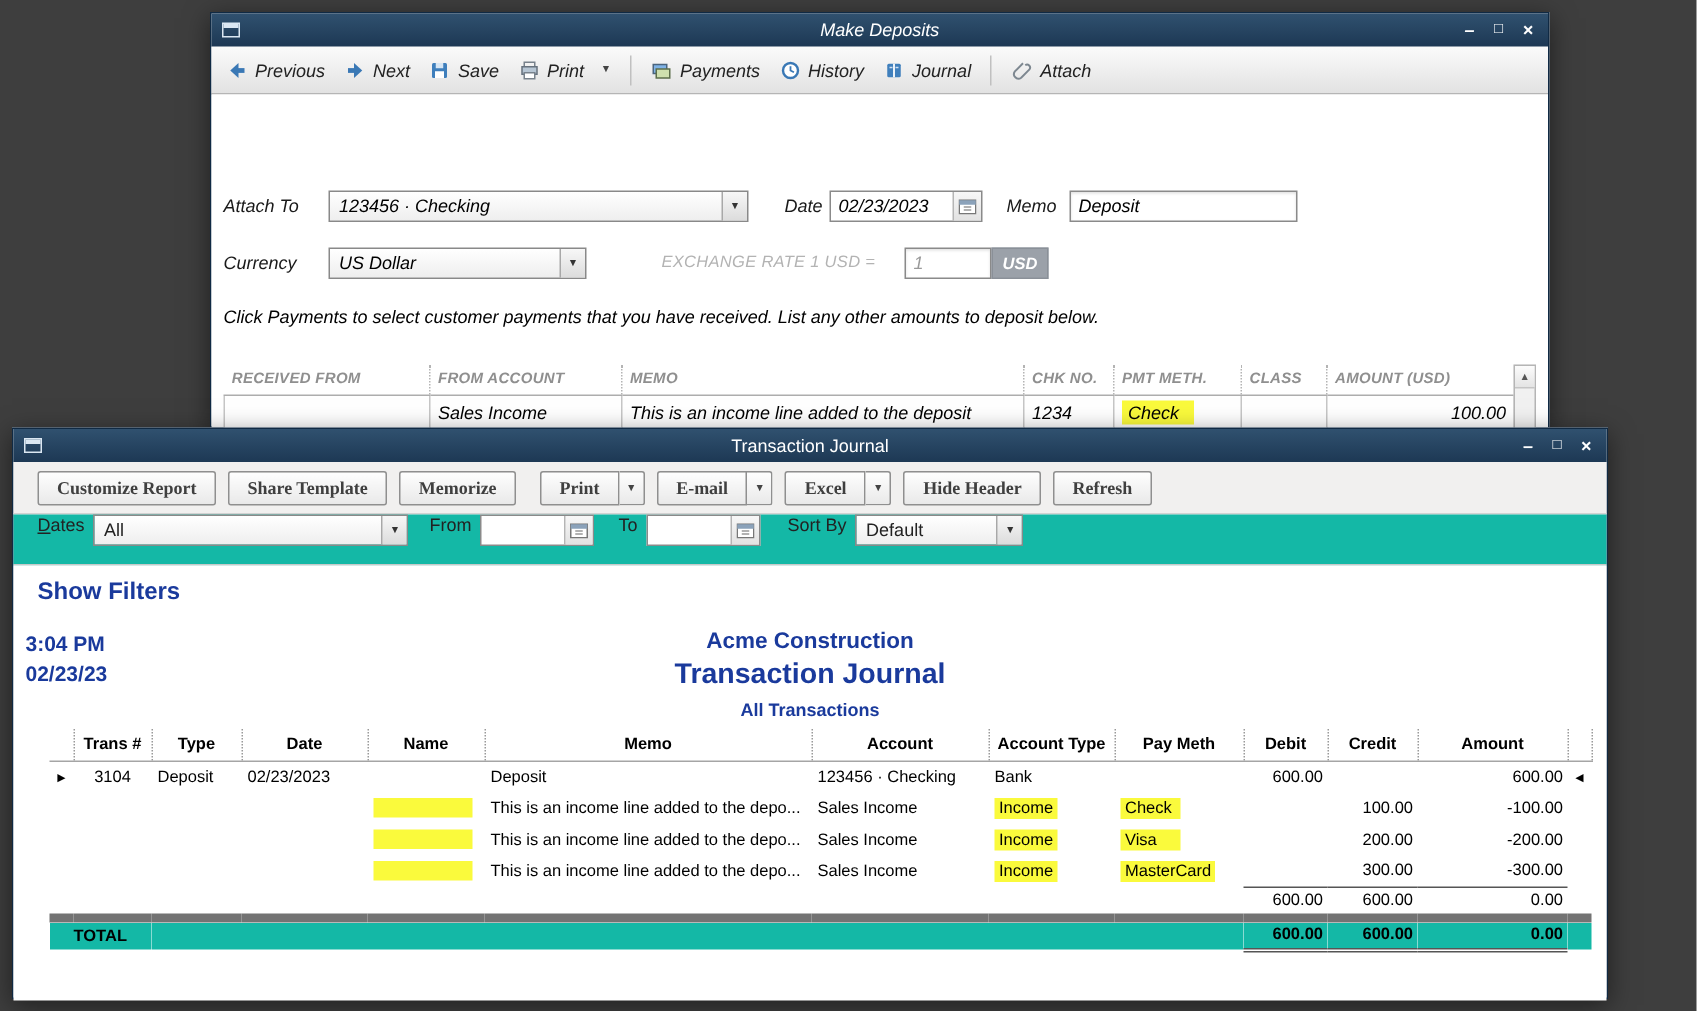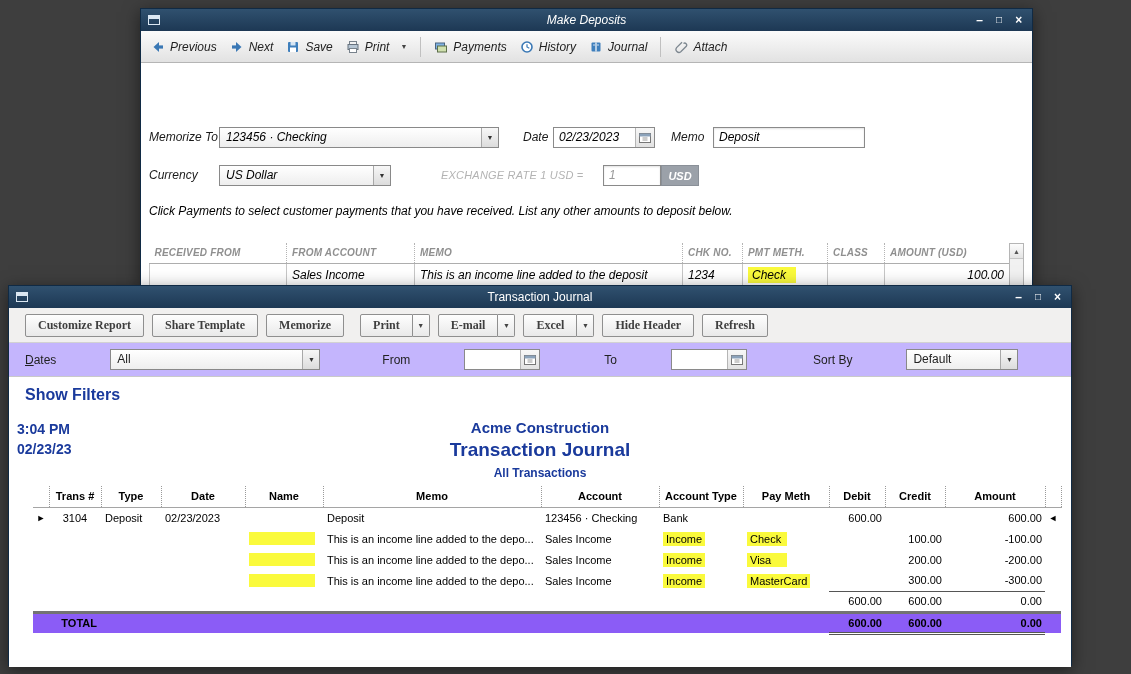--- a/index.html
+++ b/index.html
@@ -51,39 +51,39 @@
 
   
   .win-journal { left:8px; top:285px; width:1064px; height:381px; z-index:2; }
   .btnbar { height:35px; background:#f1f0ef; border-bottom:1px solid #d2d2d2; display:flex; align-items:center; padding:0 16px; gap:8px; }
   .rbtn { height:23px; padding:0 12px; border:1px solid #8f8f8f; border-radius:2px; background:linear-gradient(#fefefe,#e9e9e9); font-size:12px; font-weight:bold; color:#3f3f3f; display:flex; align-items:center; white-space:nowrap; cursor:default;font-family:Liberation Serif, serif; }
   .sbtn { display:flex; }
   .sbtn .rbtn { border-radius:2px 0 0 2px; }
   .sbtn .arrow { width:17px; border:1px solid #8f8f8f; border-left:none; border-radius:0 2px 2px 0; background:linear-gradient(#fefefe,#e9e9e9); display:flex; align-items:center; justify-content:center; font-size:7px; color:#444; }
   .gap-lg { margin-left:8px; }
 
-  .filterbar { height:34px; background:#c4b5fd; border-bottom:1px solid #c9c9c9; display:flex; align-items:center; padding:0 16px; font-size:12px; color:#222;gap:48px; }
+  .filterbar { height:34px; background:#14b8a6; border-bottom:1px solid #c9c9c9; display:flex; align-items:flex-start; padding:0 16px; font-size:12px; color:#222; }
   .filterbar .lab { margin-right:6px; }
   .ul:first-letter { text-decoration:underline; }
 
   .report-area { position:relative; background:#fff; height:290px; }
   .navy { color:#1a3a9c; }
   .showfilters { font-size:16px; font-weight:bold; }
   .rtime { font-size:14px; font-weight:bold; }
   .rc { left:0; right:0; text-align:center; font-weight:bold; }
 
   table.jtable { border-collapse:collapse; table-layout:fixed; width:1028px; margin-left:24px; font-size:11px; color:#000; }
   .jtable th { height:21px; font-weight:bold; text-align:center; border-bottom:1px solid #a5a5a5; white-space:nowrap; overflow:hidden; padding:0 2px;margin-top:32px; }
   .jtable th + th { border-left:1px dotted #9a9a9a; }
   .jtable th:last-child { border-right:1px dotted #9a9a9a; }
   .jtable td { height:21px; padding:0 4px; white-space:nowrap; overflow:hidden; }
   .jtable td.num { text-align:right; padding-right:3px; }
   .jtable td.ptr { text-align:center; font-size:9px; padding:0; }
   .jtable td.sub { border-top:1px solid #555; }
-  .jtable tr.totalrow td { background:#8b5cf6; border-top:3px solid #737373; font-weight:bold;text-align:right; }
+  .jtable tr.totalrow td { background:#14b8a6; border-top:6px solid #737373; font-weight:bold; }
   .jtable td.dbl { border-bottom:3px double #555; }
   .jtable td.tlabel { text-align:left; padding-left:16px; }
   .hl2 { background:#fafa3c; padding:1px 3px; display:inline-block; min-width:40px; }
   .ybox { display:inline-block; width:66px; height:13px; background:#fafa3c; vertical-align:middle; }
 </style>
 </head>
 <body>
 
 <div class="stage">
 
@@ -160,21 +160,21 @@
       <span class="tool">
         <svg width="14" height="14">
             <path d="M9.5 3.5 a2 2 0 0 1 2.8 2.8 L6.8 11.8 a3 3 0 0 1 -4.2-4.2 L8 2.2" stroke="#7d8790" stroke-width="1.3" fill="none"></path>
           </svg>
         <span>Attach</span>
       </span>
     </div>
 
     <div class="dep-body">
 
-      <div class="abs flabel" style="left:8px; top:64px;">Memorize To</div>
+      <div class="abs flabel" style="left:8px; top:64px;">Attach To</div>
       <div class="abs combo" style="left:78px; top:64px; width:280px;">
         <span class="val">123456 · Checking</span>
         <span class="btn">▼</span>
       </div>
       <div class="abs flabel" style="left:382px; top:64px;">Date</div>
       <div class="abs datefield" style="left:412px; top:64px; width:102px;">
         <span class="val">02/23/2023</span>
         <span class="cal">
           <svg width="12" height="11">
               <rect x="0.5" y="1.5" width="11" height="9" fill="#fff" stroke="#777"></rect>

